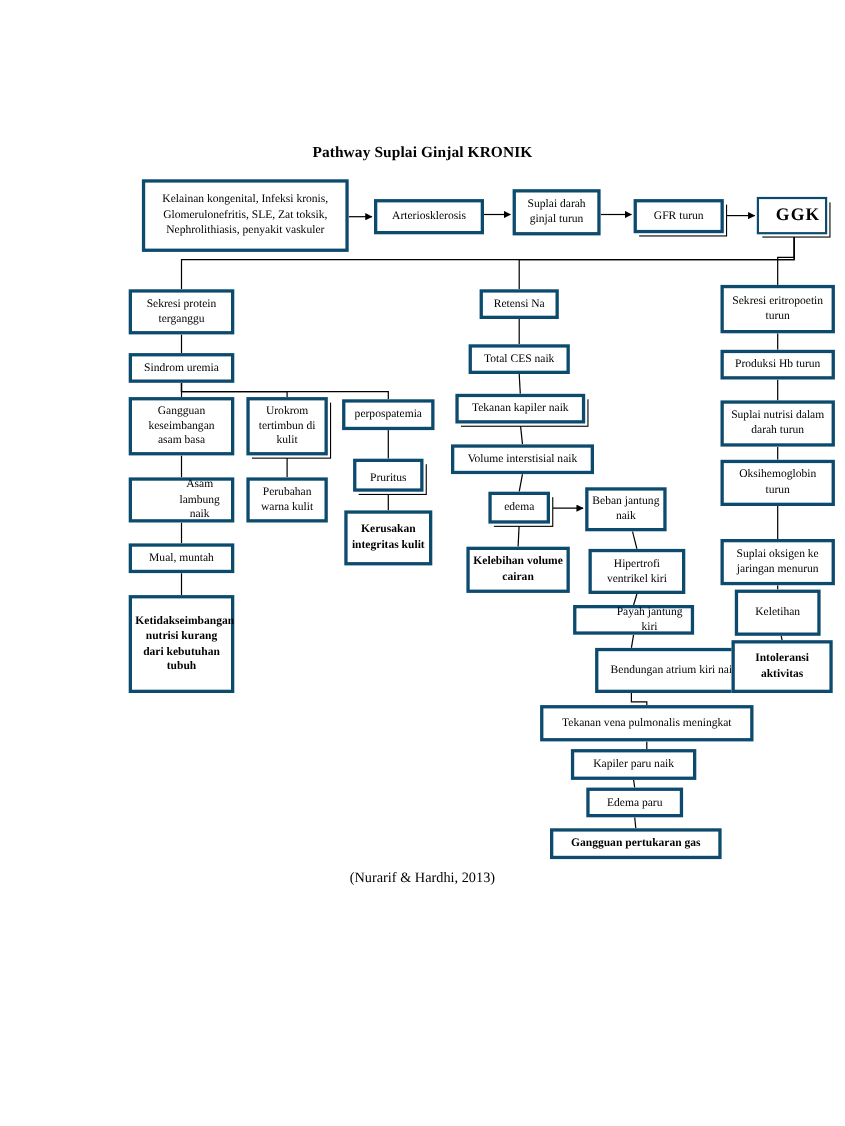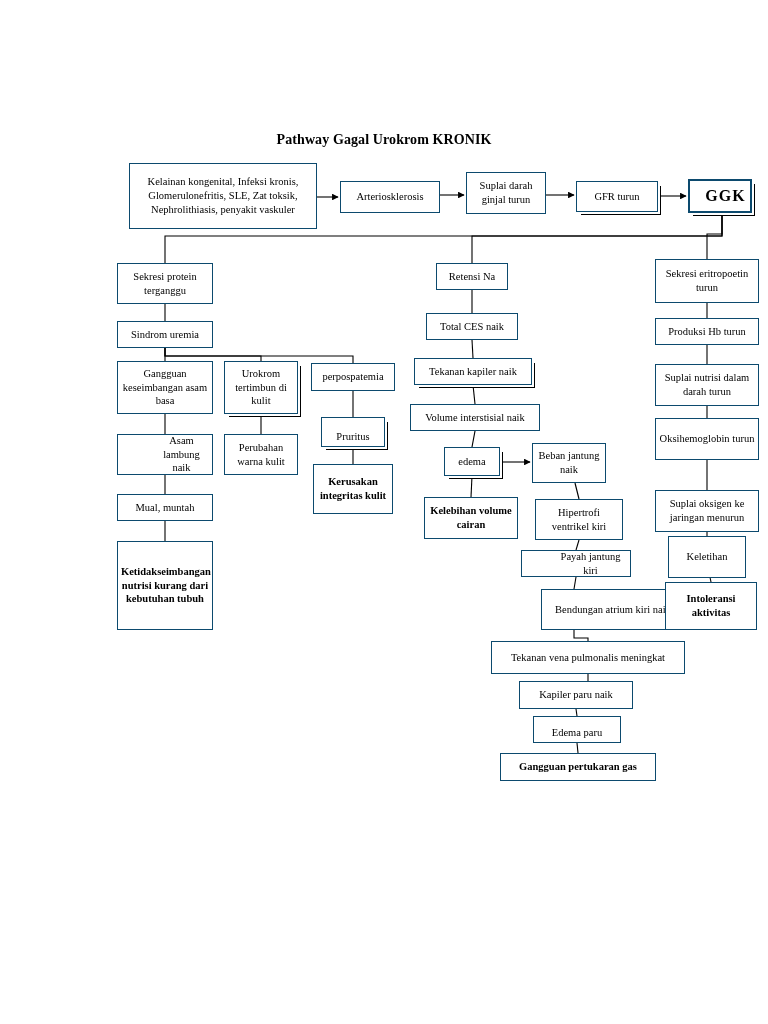--- a/index.html
+++ b/index.html
@@ -40,21 +40,21 @@
     position: absolute;
     left: 0;
     top: 790px;
     width: 768px;
     text-align: center;
     font-size: 13px;
   }
   .node {
     position: absolute;
     box-sizing: border-box;
-    border: 1px solid #0c4a6e;
+    border: 3px solid #0c4a6e;
     background: #ffffff;
     display: flex;
     align-items: center;
     justify-content: center;
     text-align: center;
     font-size: 10.5px;
     line-height: 1.32;
     padding: 2px 3px;
     z-index: 3;
   }
@@ -75,21 +75,21 @@
   .node .lbl {
     display: block;
     width: 100%;
   }
 </style>
 </head>
 <body>
 
 <div id="page">
 
-  <div class="title">Pathway Gagal Urokrom KRONIK</div>
+  <div class="title">Pathway Suplai Ginjal KRONIK</div>
 
   <svg id="edges" viewBox="0 0 768 1024" xmlns="http://www.w3.org/2000/svg">
     <defs>
       <marker id="arw" viewBox="0 0 10 10" refX="9" refY="5" markerWidth="6" markerHeight="6" orient="auto-start-reverse">
         <path d="M 0 0 L 10 5 L 0 10 z" fill="#000"></path>
       </marker>
     </defs>
     <g id="edge-layer" stroke="#000" stroke-width="1.1" fill="none">
         <path d="M 317 197 L 338 197" marker-end="url(#arw)"></path>
         <path d="M 440 195 L 464 195" marker-end="url(#arw)"></path>
@@ -237,14 +237,15 @@
         <span class="lbl">Suplai oksigen ke jaringan menurun</span>
       </div>
       <div class="node" style="left: 668px; top: 536px; width: 78px; height: 42px;">
         <span class="lbl">Keletihan</span>
       </div>
       <div class="node bold" style="left: 665px; top: 582px; width: 92px; height: 48px;">
         <span class="lbl">Intoleransi aktivitas</span>
       </div>
     </div>
 
+  <div class="citation">(Nurarif &amp; Hardhi, 2013)</div>
 
 </div>
 
 </body></html>

